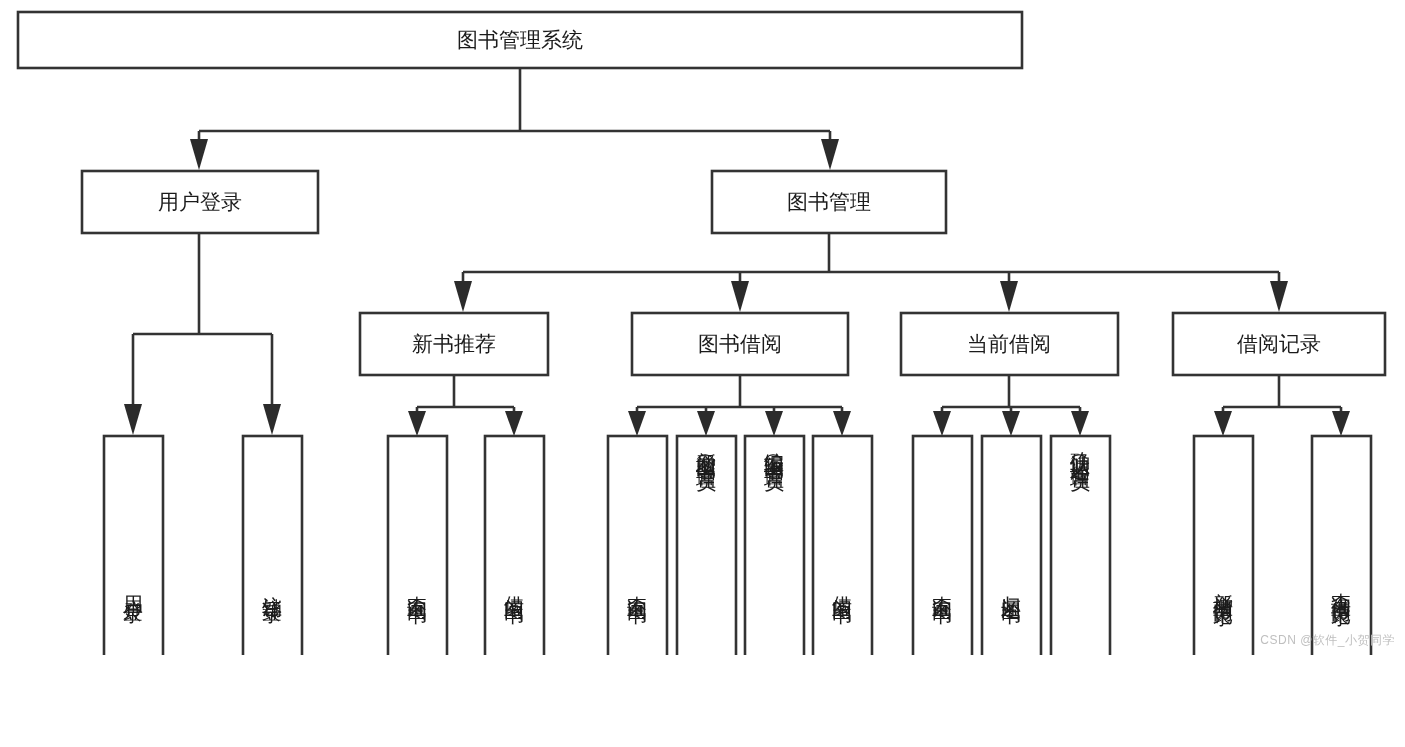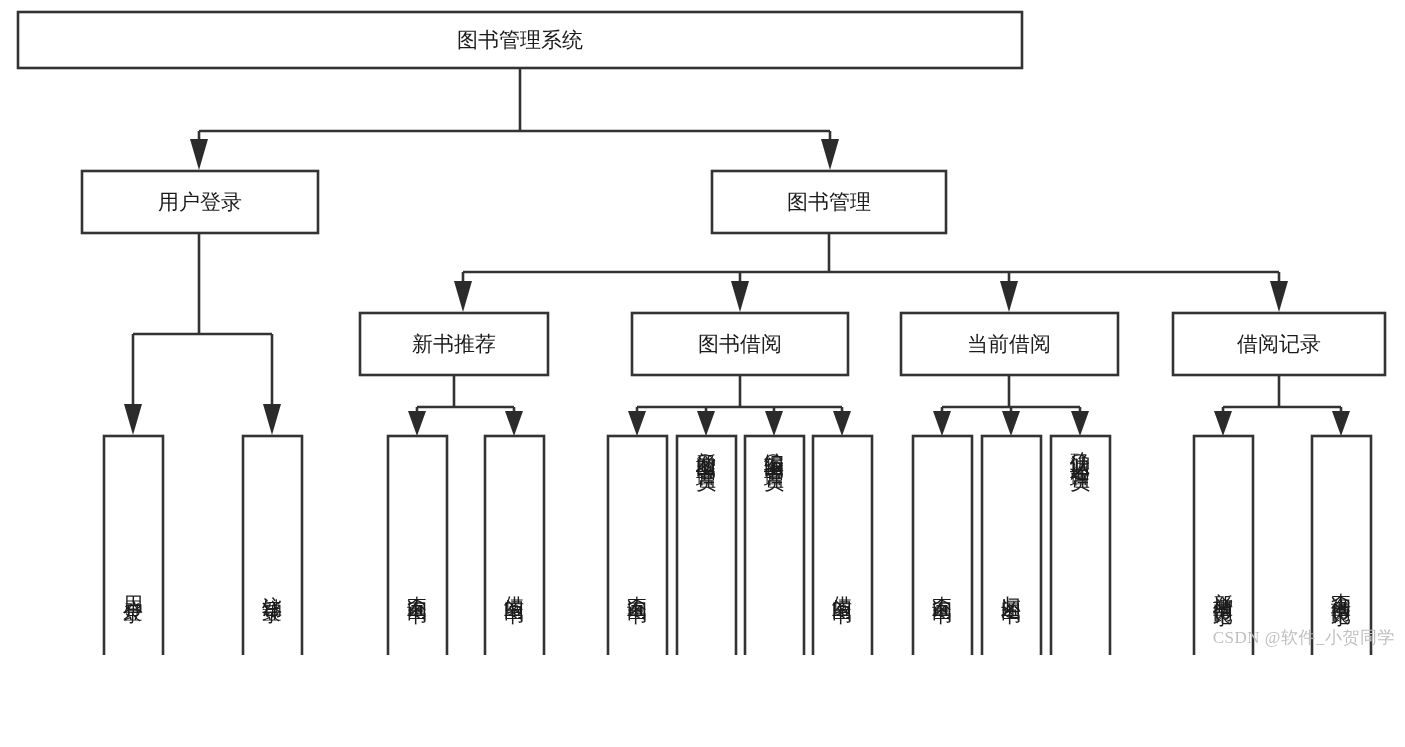--- a/index.html
+++ b/index.html
@@ -62,22 +62,22 @@
     font-size: 20px;
     line-height: 1;
     color: #1b1b1b;
     letter-spacing: 3px;
     white-space: nowrap;
   }
   .watermark {
     position: absolute;
     right: 10px;
     bottom: 6px;
-    font-family: Liberation Serif, serif;
-    font-size: 17px;
+    font-family: Liberation Sans, sans-serif;
+    font-size: 12px;
     color: #bfbfbf;
     letter-spacing: 0.5px;
     white-space: nowrap;
     user-select: none;
   }
 </style>
 </head>
 <body>
 
 <div id="diagram-root">

